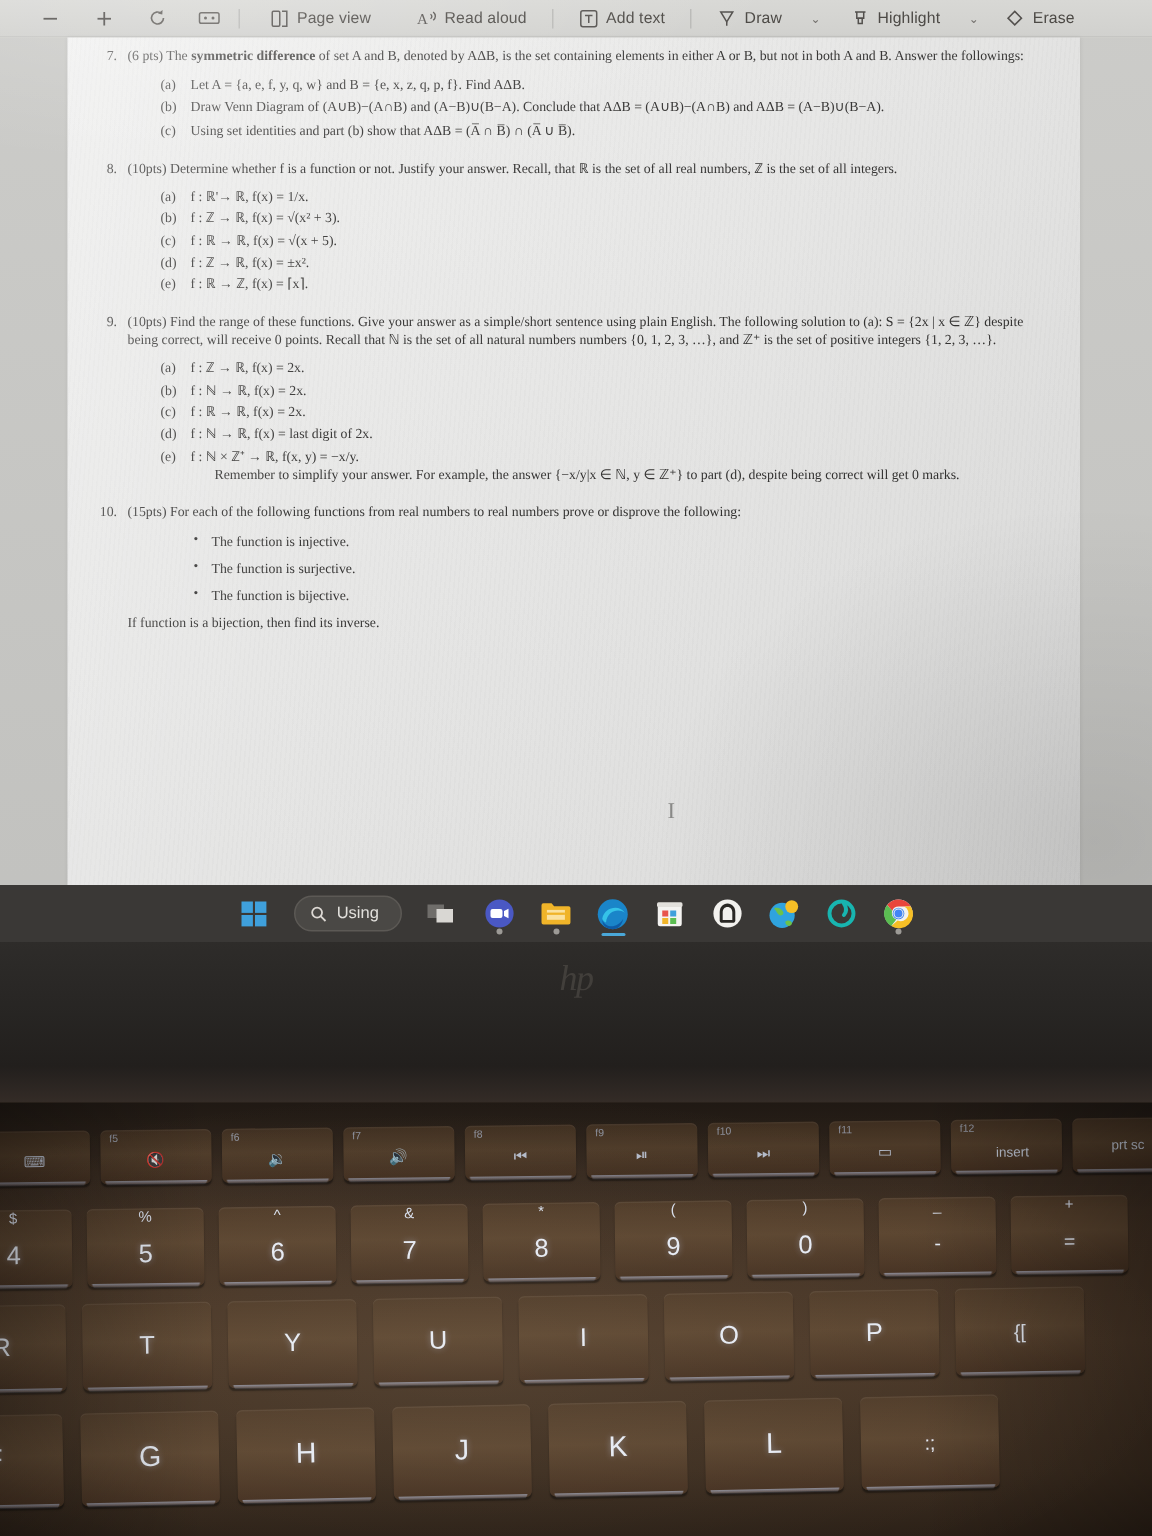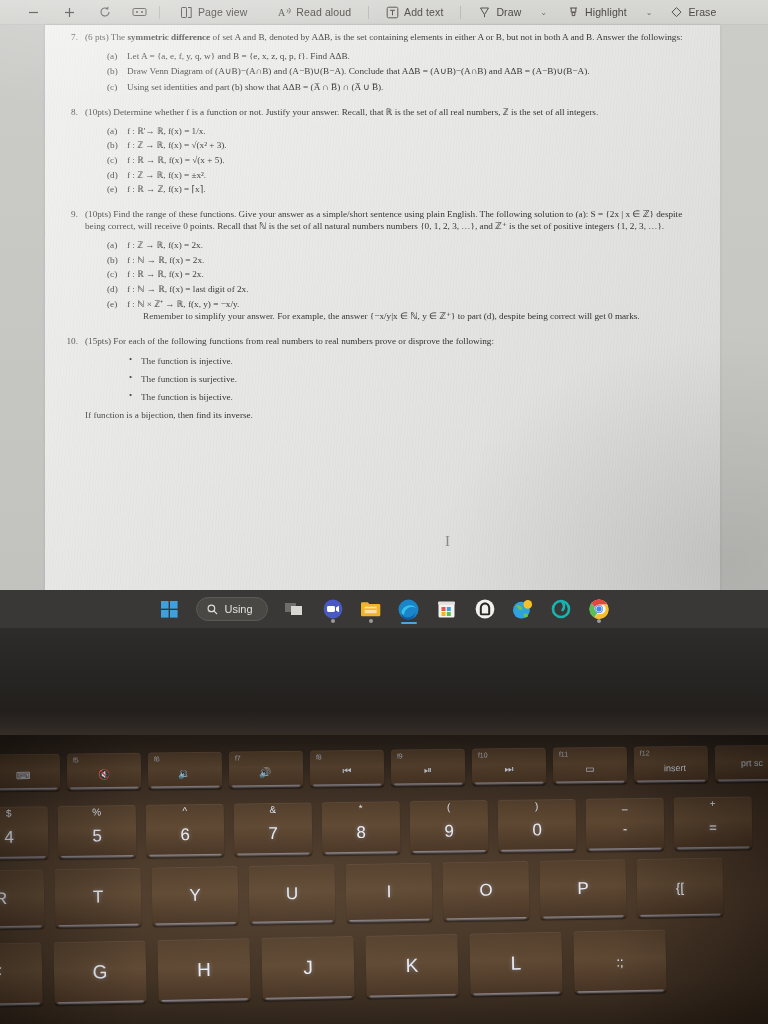--- a/index.html
+++ b/index.html
@@ -471,20 +471,21 @@
         <path d="M10 .6a9.4 9.4 0 0 1 8.2 4.8H10a4.6 4.6 0 0 0-4.2 2.7L2.4 4.4A9.4 9.4 0 0 1 10 .6z" fill="#e8453c"></path>
         <path d="M2.4 4.4 5.8 8.1A4.6 4.6 0 0 0 8.5 14L5.2 18.4A9.4 9.4 0 0 1 2.4 4.4z" fill="#5bbd52"></path>
         <path d="M18.2 5.4A9.4 9.4 0 0 1 5.2 18.4L9.4 14.6a4.6 4.6 0 0 0 4.4-9.2z" fill="#f6bf26"></path>
         <circle cx="10" cy="10" r="3.9" fill="#4285f4"></circle>
         <circle cx="10" cy="10" r="3" fill="#4285f4" stroke="#f2f2f0" stroke-width=".7"></circle>
       </svg>
     </div>
   </div>
 
   <div class="bezel"></div>
+  <div class="hp-logo">hp</div>
 
   <div class="deck">
 
     <div class="krow" style="top:14px; left:-14px; gap:7px; transform: rotate(-0.7deg);">
       <div class="key" style="width:74px;height:36px;">
 
         <span class="fglyph" style="margin-top:6px;">⌨</span>
       </div>
       <div class="key" style="width:74px;height:36px;">
         <span class="lo">f5</span>

